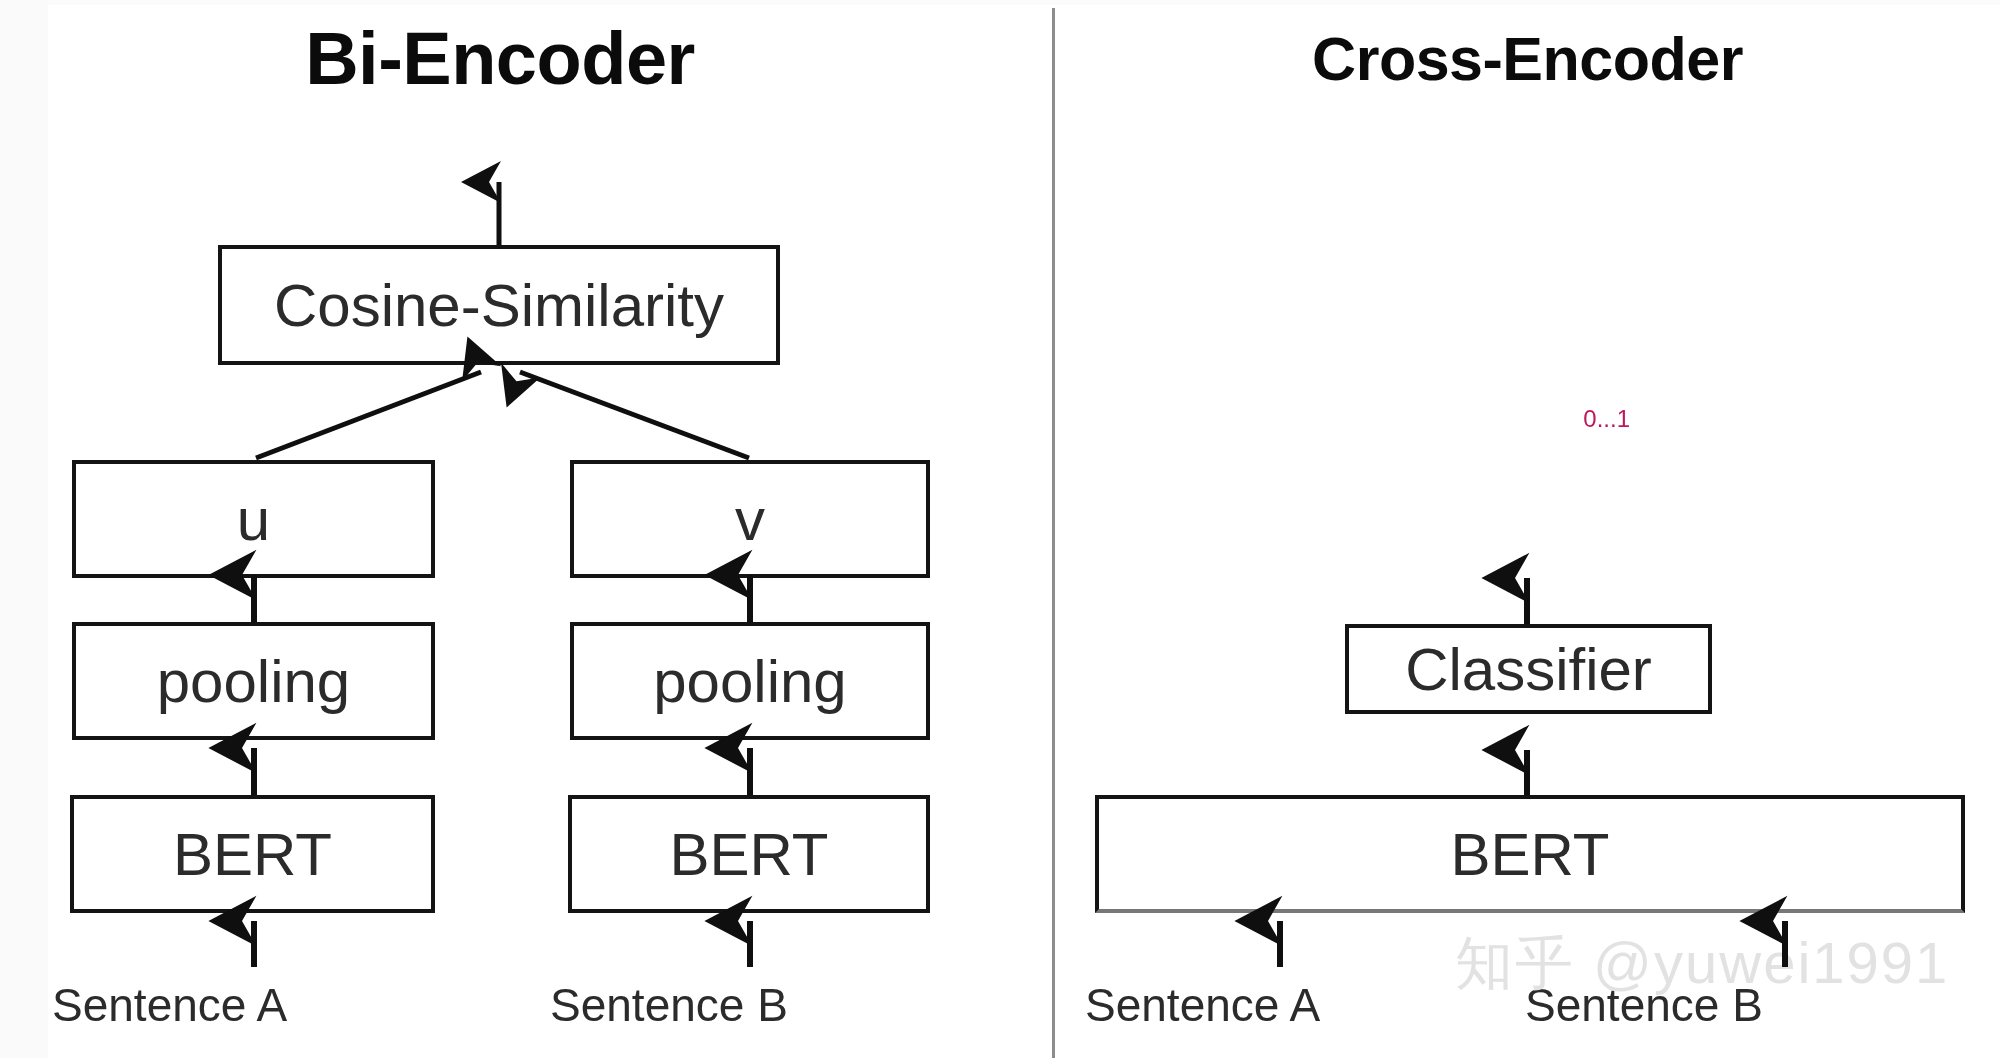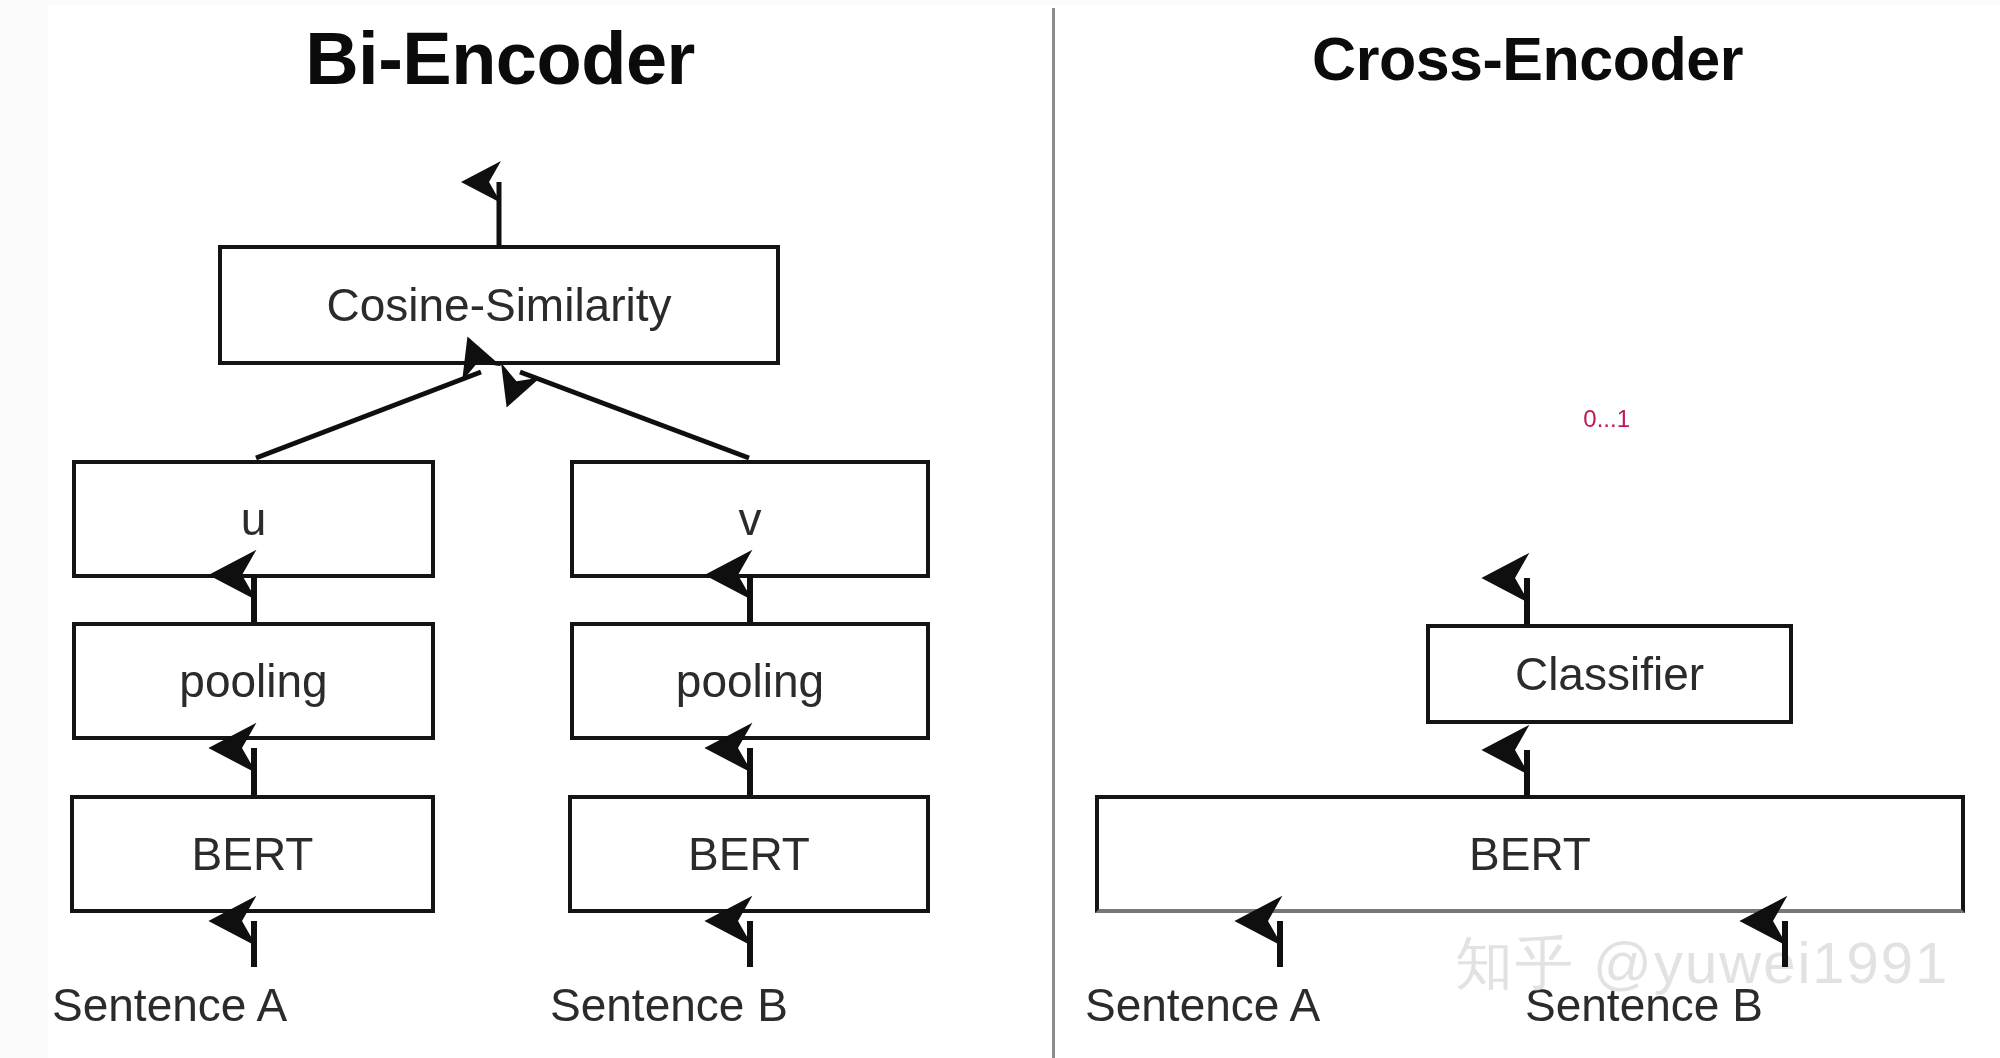--- a/index.html
+++ b/index.html
@@ -66,21 +66,21 @@
   
   .box {
     position: absolute;
     box-sizing: border-box;
     border: 4px solid #141414;
     background: #ffffff;
     display: flex;
     align-items: center;
     justify-content: center;
     color: #2b2b2b;
-    font-size: 46px;
+    font-size: 60px;
     white-space: nowrap;
   }
   .box.wide-bert { border-bottom-color: #777777; }
   .plain-label {
     position: absolute;
     color: #2b2b2b;
     font-size: 46px;
     white-space: nowrap;
     text-align: left;
   }
@@ -152,21 +152,21 @@
   <div class="box" style="left:568px; top:795px; width:362px; height:118px;">
     <span>BERT</span>
   </div>
 
   <div class="plain-label" style="left:52px; top:978px; width:400px;">Sentence A</div>
 
   <div class="plain-label" style="left:550px; top:978px; width:400px;">Sentence B</div>
 
   <div class="small-label" style="left:1430px; top:405px; width:200px;">0...1</div>
 
-  <div class="box" style="left:1426px; top:624px; width:367px; height:100px;">
+  <div class="box" style="left:1345px; top:624px; width:367px; height:90px;">
     <span>Classifier</span>
   </div>
 
   <div class="box wide-bert" style="left:1095px; top:795px; width:870px; height:118px;">
     <span>BERT</span>
   </div>
 
   <div class="plain-label" style="left:1085px; top:978px; width:420px;">Sentence A</div>
 
   <div class="plain-label" style="left:1525px; top:978px; width:420px;">Sentence B</div>

